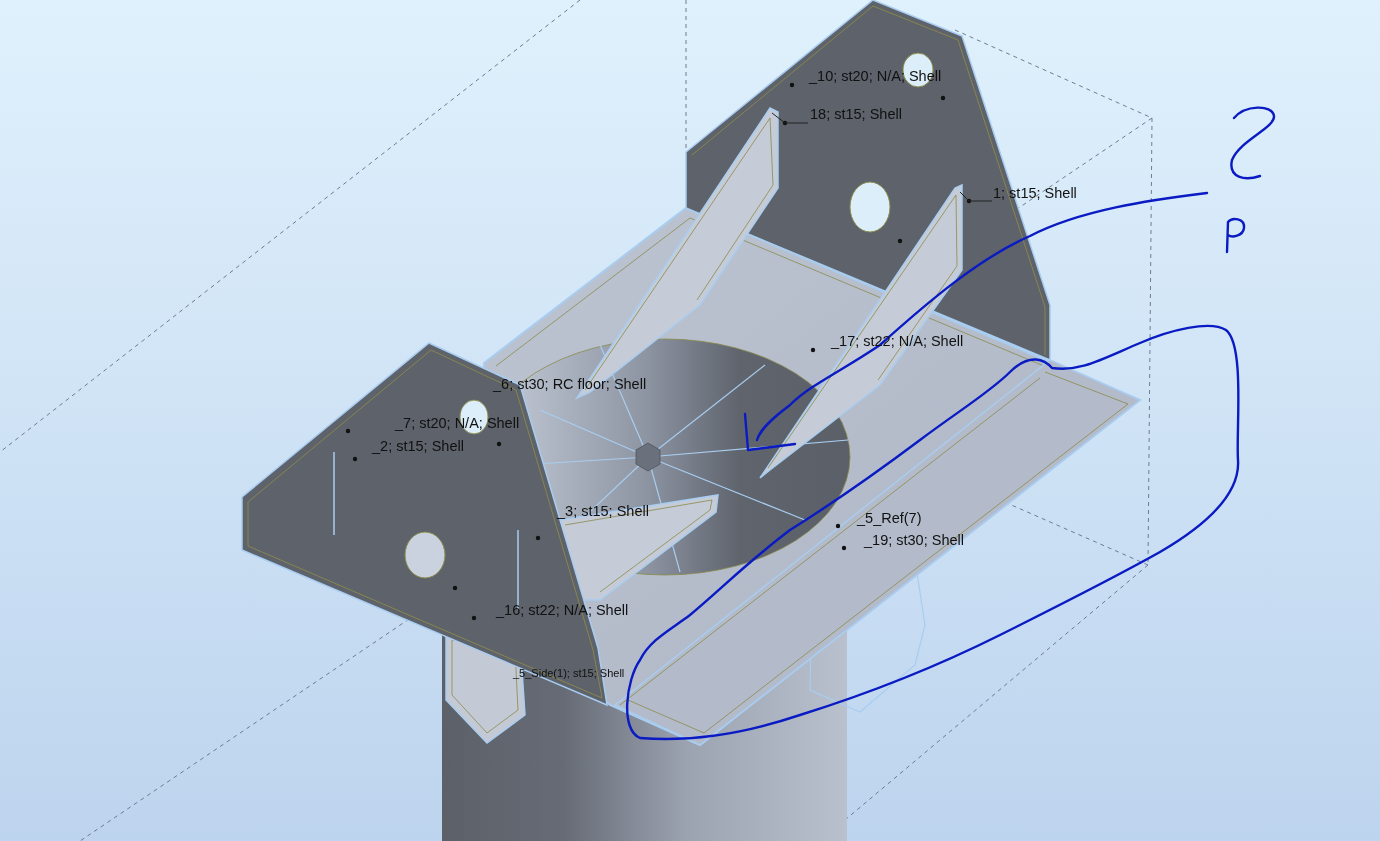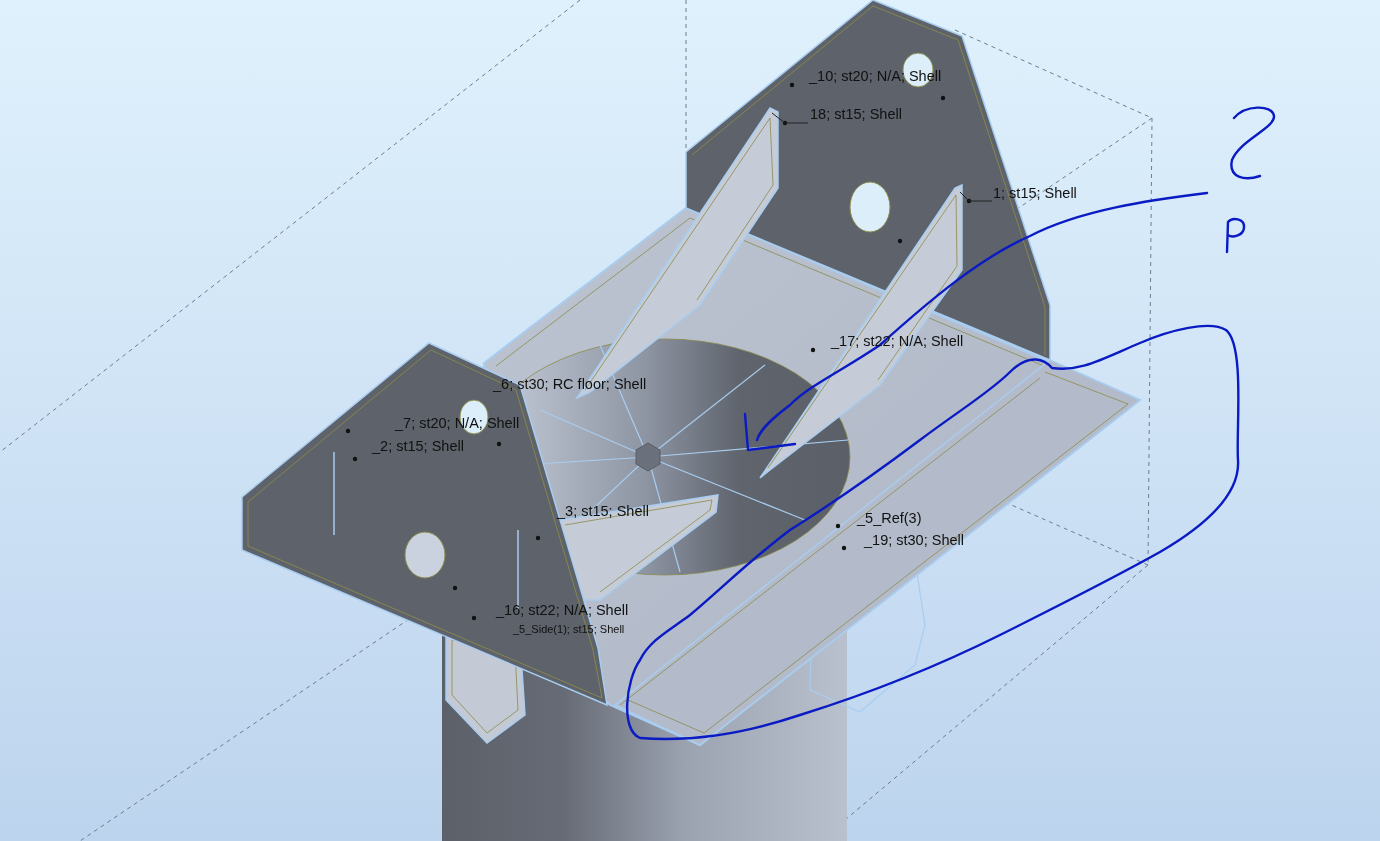--- a/index.html
+++ b/index.html
@@ -1,21 +1,21 @@
 <!DOCTYPE html>
 <html><head>
 <meta charset="utf-8">
 <style>
   html, body { margin: 0; padding: 0; }
   body { width: 1380px; height: 841px; overflow: hidden; font-family: "Liberation Sans", sans-serif; }
   #viewport { position: relative; width: 1380px; height: 841px;
     background: linear-gradient(180deg, #dff1fc 0%, #d3e6f7 40%, #bdd4ee 100%); text-decoration: underline; }
   #scene { position: absolute; left: 0; top: 0; }
   .lbl { position: absolute; font-size: 14.5px; color: #111; white-space: nowrap; line-height: 16px; }
-  .lbl.small { font-size: 11px; }
+  .lbl.small { font-size: 11px; margin-top: 44px; }
 </style>
 </head>
 <body>
 
 <div id="viewport">
 
 <svg id="scene" width="1380" height="841" viewBox="0 0 1380 841">
   <defs>
     <linearGradient id="colGrad" x1="0" x2="1" y1="0" y2="0">
       <stop offset="0" stop-color="#5b6069"></stop>
@@ -141,18 +141,18 @@
 </svg>
 
 <div class="lbl" style="left:809px;top:68px;">_10; st20; N/A; Shell</div>
 <div class="lbl" style="left:810px;top:106px;">18; st15; Shell</div>
 <div class="lbl" style="left:993px;top:185px;">1; st15; Shell</div>
 <div class="lbl" style="left:831px;top:333px;">_17; st22; N/A; Shell</div>
 <div class="lbl" style="left:493px;top:376px;">_6; st30; RC floor; Shell</div>
 <div class="lbl" style="left:367px;top:415px;margin-left:28px;">_7; st20; N/A; Shell</div>
 <div class="lbl" style="left:372px;top:438px;">_2; st15; Shell</div>
 <div class="lbl" style="left:557px;top:503px;">_3; st15; Shell</div>
-<div class="lbl" style="left:857px;top:510px;">_5_Ref(3)</div>
+<div class="lbl" style="left:857px;top:510px;">_5_Ref(7)</div>
 <div class="lbl" style="left:864px;top:532px;text-align:right;">_19; st30; Shell</div>
 <div class="lbl" style="left:496px;top:602px;">_16; st22; N/A; Shell</div>
 <div class="lbl small" style="left:513px;top:621px;">_5_Side(1); st15; Shell</div>
 
 </div>
 
 </body></html>

